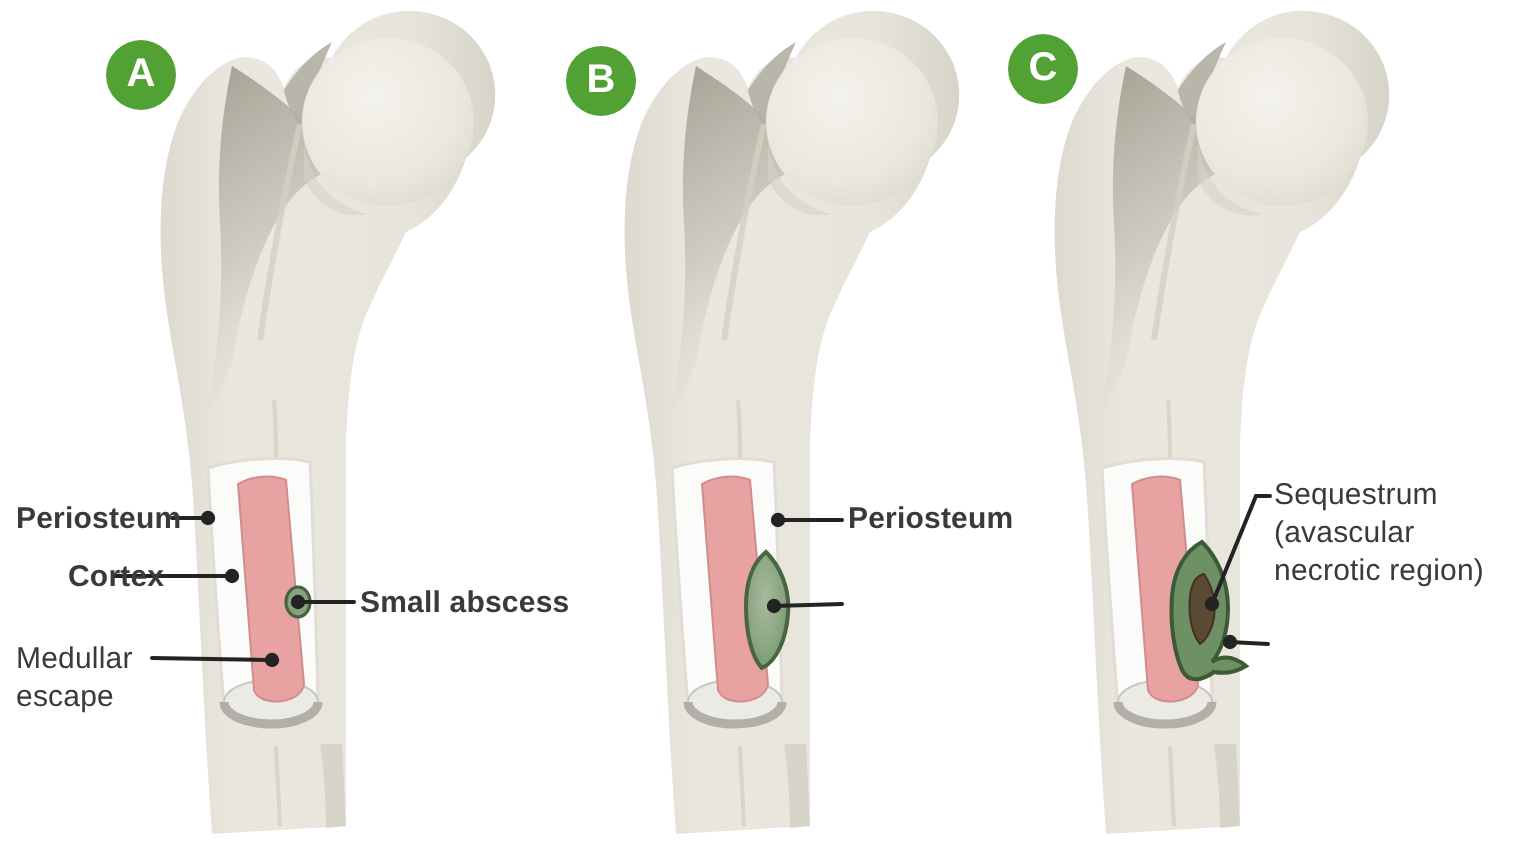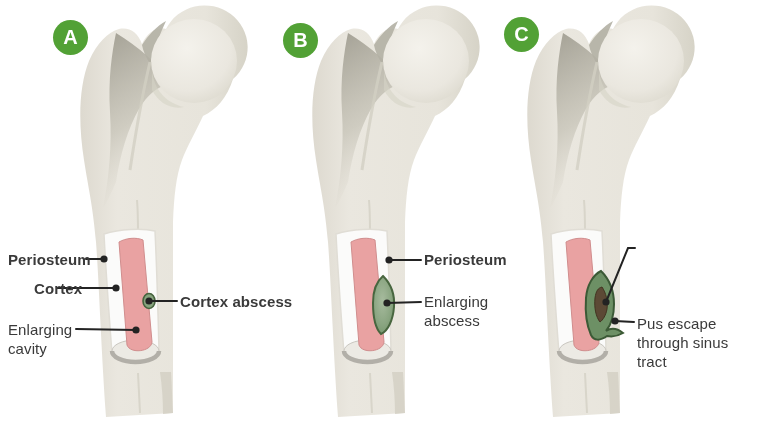--- a/index.html
+++ b/index.html
@@ -123,21 +123,20 @@
       <circle cx="615" cy="321" r="3.6" stroke="none"></circle>
     </g>
   </svg>
 
   <div class="badge" style="left:53px;top:20px;">A</div>
   <div class="badge" style="left:283px;top:23px;">B</div>
   <div class="badge" style="left:504px;top:17px;">C</div>
 
   <div class="lbl nowrap" style="left:8px;top:250px;">Periosteum</div>
   <div class="lbl nowrap" style="left:8px;top:279px;margin-left:26px;">Cortex</div>
-  <div class="lbl" style="left:8px;top:320px;width:72px;">Enlarging cavity</div>
-  <div class="lbl nowrap" style="left:180px;top:292px;">Cortex abscess</div>
+  <div class="lbl" style="left:8px;top:320px;width:72px;">Medullar escape</div>
+  <div class="lbl nowrap" style="left:180px;top:292px;">Small abscess</div>
 
   <div class="lbl nowrap" style="left:424px;top:250px;">Periosteum</div>
-  <div class="lbl" style="left:424px;top:292px;width:88px;">Enlarging abscess</div>
 
-  <div class="lbl" style="left:637px;top:314px;width:108px;">Pus escape through sinus tract</div>
+  <div class="lbl" style="left:637px;top:238px;width:126px;">Sequestrum (avascular necrotic region)</div>
 
 </div>
 
 </body></html>

